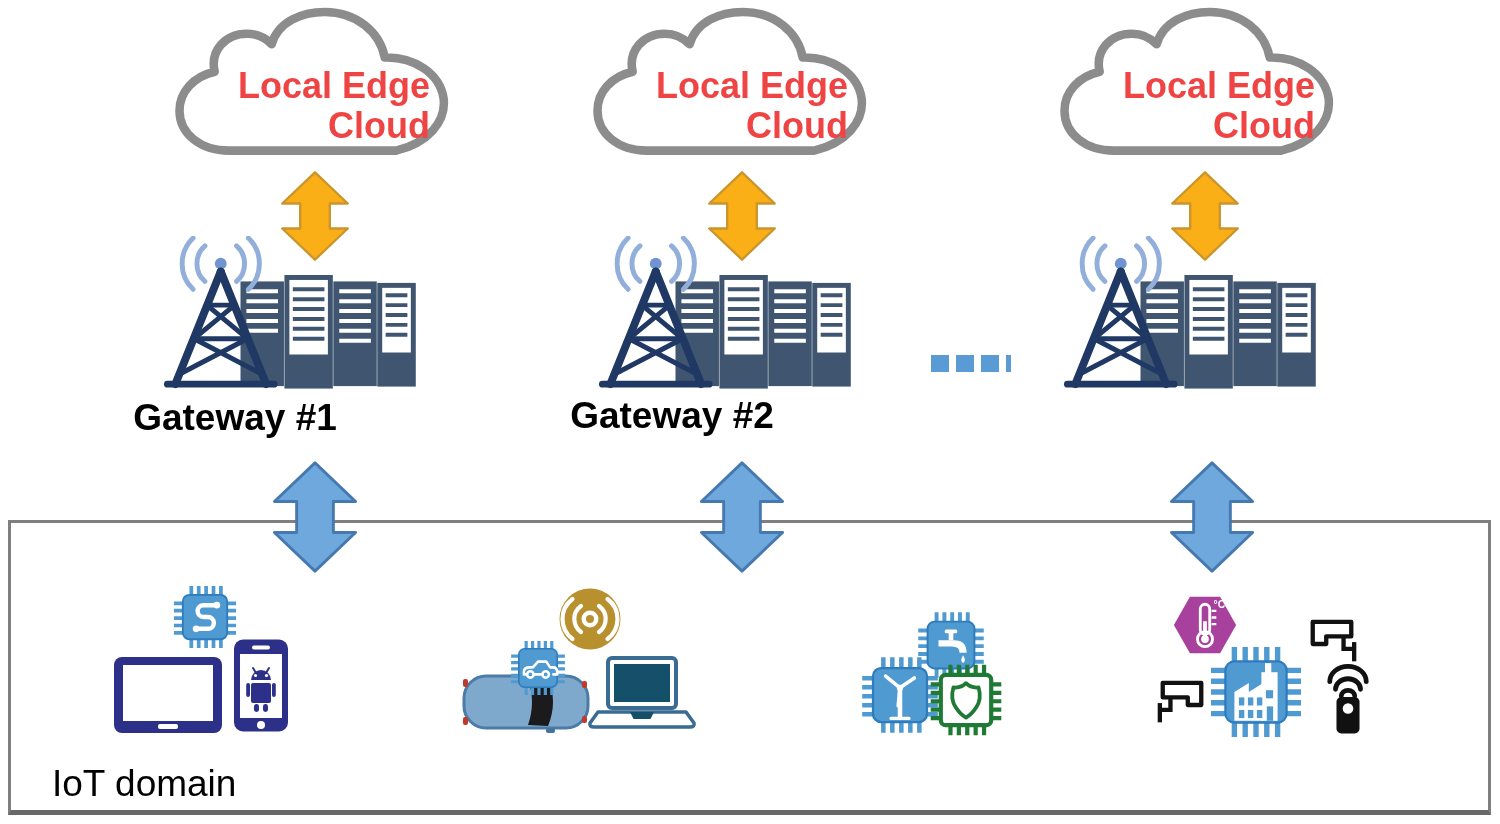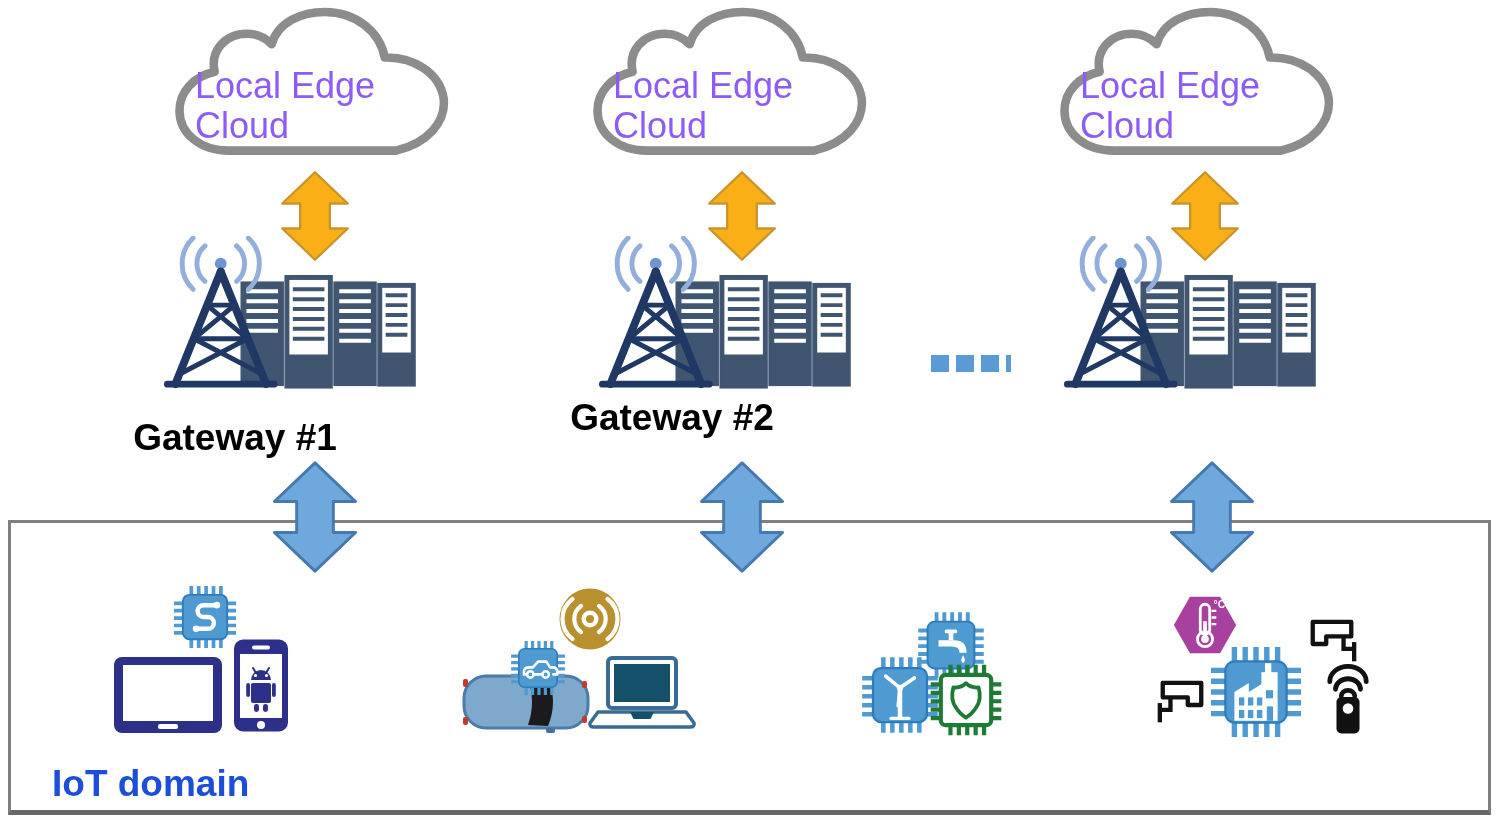--- a/index.html
+++ b/index.html
@@ -1,23 +1,23 @@
 <!DOCTYPE html>
 <html><head>
 <meta charset="utf-8">
 <style>
   html,body{margin:0;padding:0;background:#fff;}
   .canvas{position:relative;width:1500px;height:824px;background:#fff;overflow:hidden;
           font-family:"Liberation Sans",sans-serif;}
   .abs{position:absolute;}
   .cloud-label{position:absolute;inset:0;display:flex;align-items:center;justify-content:center;
-               padding-top:40px;text-align:left;font-weight:normal;font-size:36px;line-height:1.12;
-               color:#8b5cf6;width:235px;margin:0 auto;}
-  .gw-label{position:absolute;width:310px;text-align:center;font-weight:bold;font-size:37px;color:#000;margin-top:20px;}
-  .iot-label{position:absolute;font-weight:bold;font-size:37px;color:#1d4ed8;}
+               padding-top:40px;text-align:right;font-weight:bold;font-size:36px;line-height:1.12;
+               color:#ef4444;width:235px;margin:0 auto;}
+  .gw-label{position:absolute;width:310px;text-align:center;font-weight:bold;font-size:37px;color:#000;}
+  .iot-label{position:absolute;font-weight:normal;font-size:37px;color:#000000;}
   .iot-box{position:absolute;left:8px;top:520px;width:1477px;height:287px;background:#fff;
            border:3px solid #7f7f7f;border-bottom:5px solid #696969;z-index:1;}
   .arrow{z-index:3;}
   .icon{z-index:4;}
   .dots{position:absolute;left:931px;top:355px;display:flex;gap:7px;z-index:2;}
   .dots span{width:18px;height:17px;background:#5B9BD5;display:block;}
   .dots span:last-child{width:5px;}
 </style>
 </head>
 <body>
@@ -149,21 +149,21 @@
   </svg>
 
   <div class="dots">
     <span></span>
     <span></span>
     <span></span>
     <span></span>
   </div>
 
   <div class="gw-label" style="left:80px;top:397px;">Gateway #1</div>
-  <div class="gw-label" style="left:517px;top:377px;">Gateway #2</div>
+  <div class="gw-label" style="left:517px;top:395px;">Gateway #2</div>
 
   <div class="iot-box"></div>
   <div class="iot-label" style="left:52px;top:763px;z-index:2;">IoT domain</div>
 
   <svg class="abs arrow" style="left:268px;top:460px;" viewBox="0 0 92 118" width="94" height="114">
     <polygon points="46,3 88,43 65,43 65,75 88,75 46,115 4,75 27,75 27,43 4,43" fill="#6FA8DC" stroke="#4579B0" stroke-width="3" stroke-linejoin="round"></polygon>
   </svg>
   <svg class="abs arrow" style="left:695px;top:460px;" viewBox="0 0 92 118" width="94" height="114">
     <polygon points="46,3 88,43 65,43 65,75 88,75 46,115 4,75 27,75 27,43 4,43" fill="#6FA8DC" stroke="#4579B0" stroke-width="3" stroke-linejoin="round"></polygon>
   </svg>

